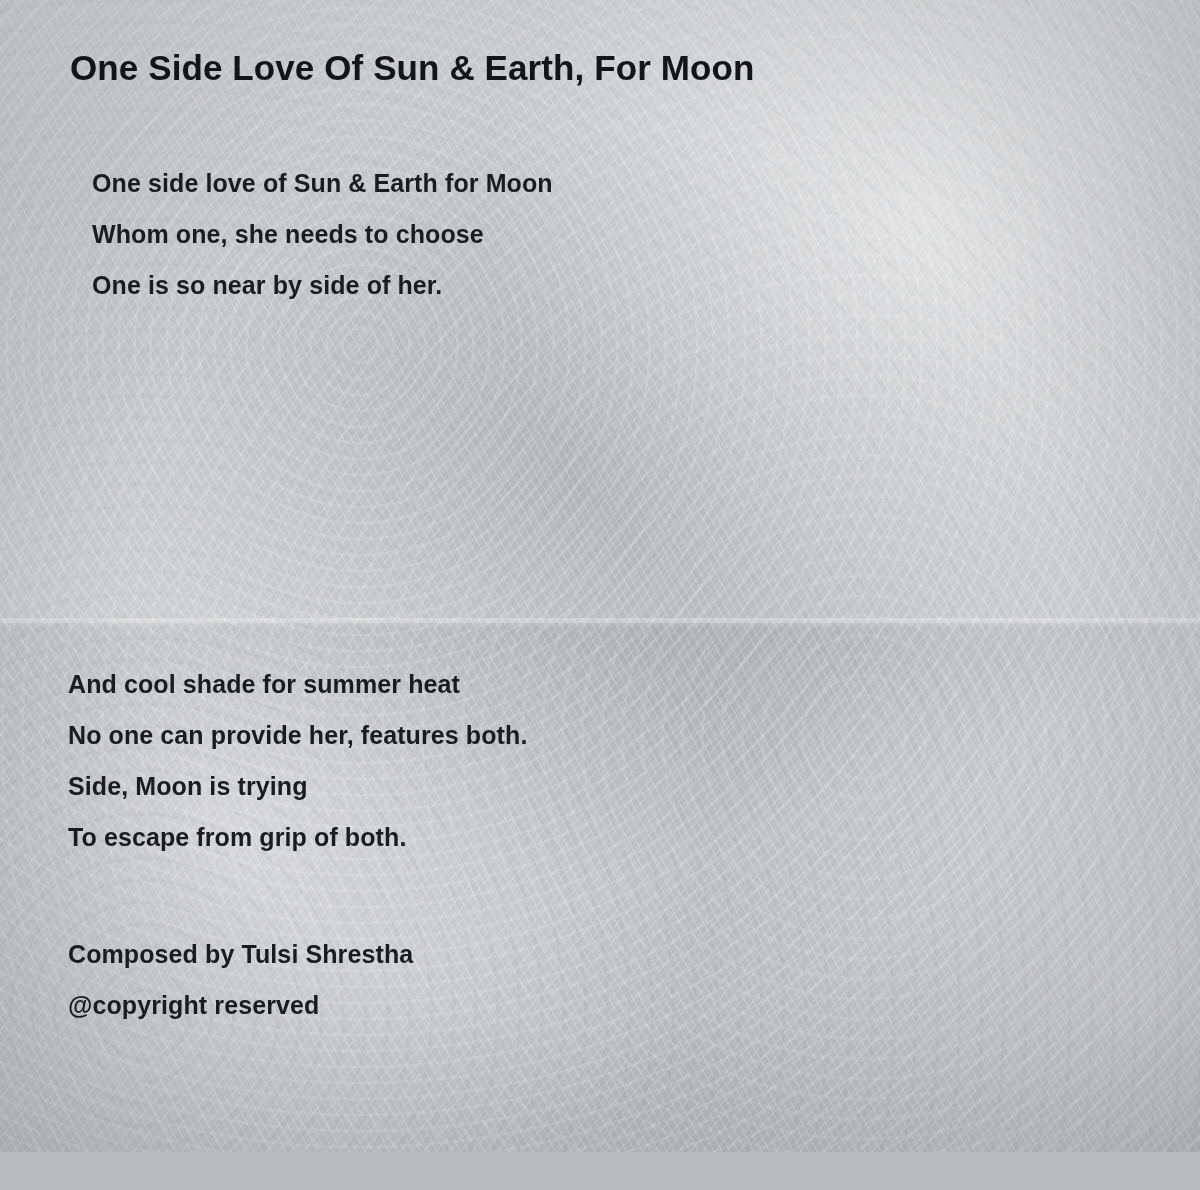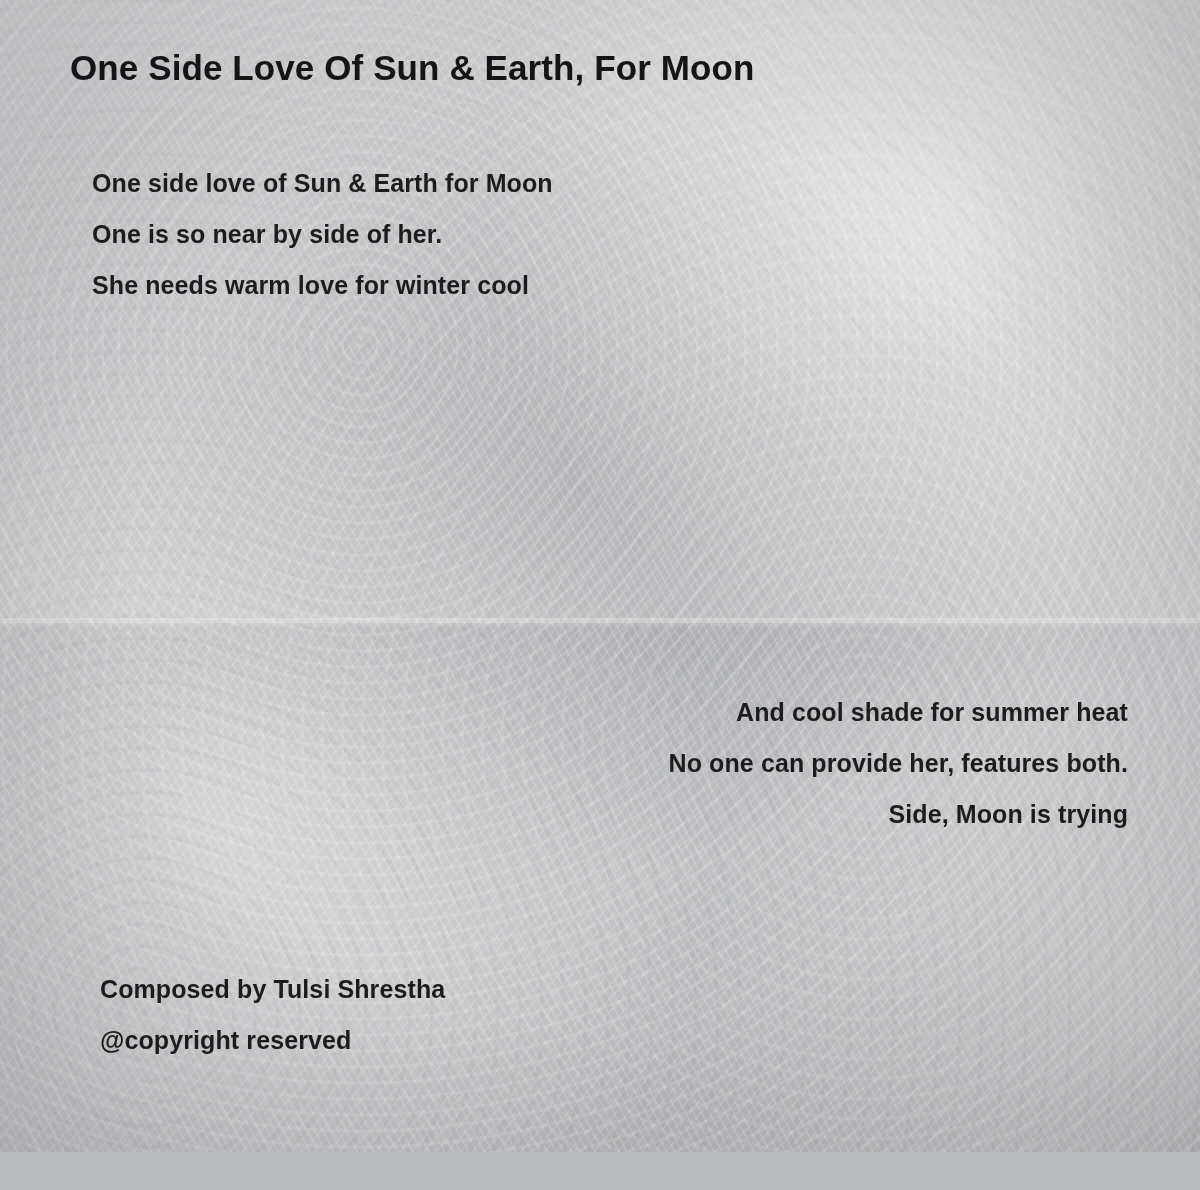--- a/index.html
+++ b/index.html
@@ -94,22 +94,22 @@
     letter-spacing: 0.1px;
     line-height: 1.25;
   }
 
   .stanza {
     position: absolute;
     left: 68px;
     width: 1060px;
   }
   .stanza-1 { top: 158px; margin-left: 24px; }
-  .stanza-2 { top: 687px; text-align: right; }
-  .credits  { top: 964px; margin-left: 32px; }
+  .stanza-2 { top: 659px; }
+  .credits  { top: 929px; }
 
   .poem-line {
     font-size: 25px;
     font-weight: bold;
     color: #1b1c1d;
     line-height: 51px;
     white-space: pre;
     letter-spacing: 0.1px;
   }
 
@@ -136,28 +136,29 @@
   <div class="bg-top-band"></div>
   <div class="bg-band-edge"></div>
   <div class="bg-layer bg-vignette"></div>
 
   <div class="content">
 
     <div class="poem-title">One Side Love Of Sun &amp; Earth, For Moon</div>
 
     <div class="stanza stanza-1">
       <div class="poem-line">One side love of Sun &amp; Earth for Moon</div>
+      <div class="poem-line">Whom one, she needs to choose</div>
       <div class="poem-line">One is so near by side of her.</div>
-      <div class="poem-line">She needs warm love for winter cool</div>
     </div>
 
     <div class="stanza stanza-2">
       <div class="poem-line">And cool shade for summer heat</div>
       <div class="poem-line">No one can provide her, features both.</div>
       <div class="poem-line">Side, Moon is trying</div>
+      <div class="poem-line">To escape from grip of both.</div>
     </div>
 
     <div class="stanza credits">
       <div class="poem-line">Composed by Tulsi Shrestha</div>
       <div class="poem-line">@copyright reserved</div>
     </div>
 
     <div class="signature">Tulsi Shrestha</div>
 
   </div>

